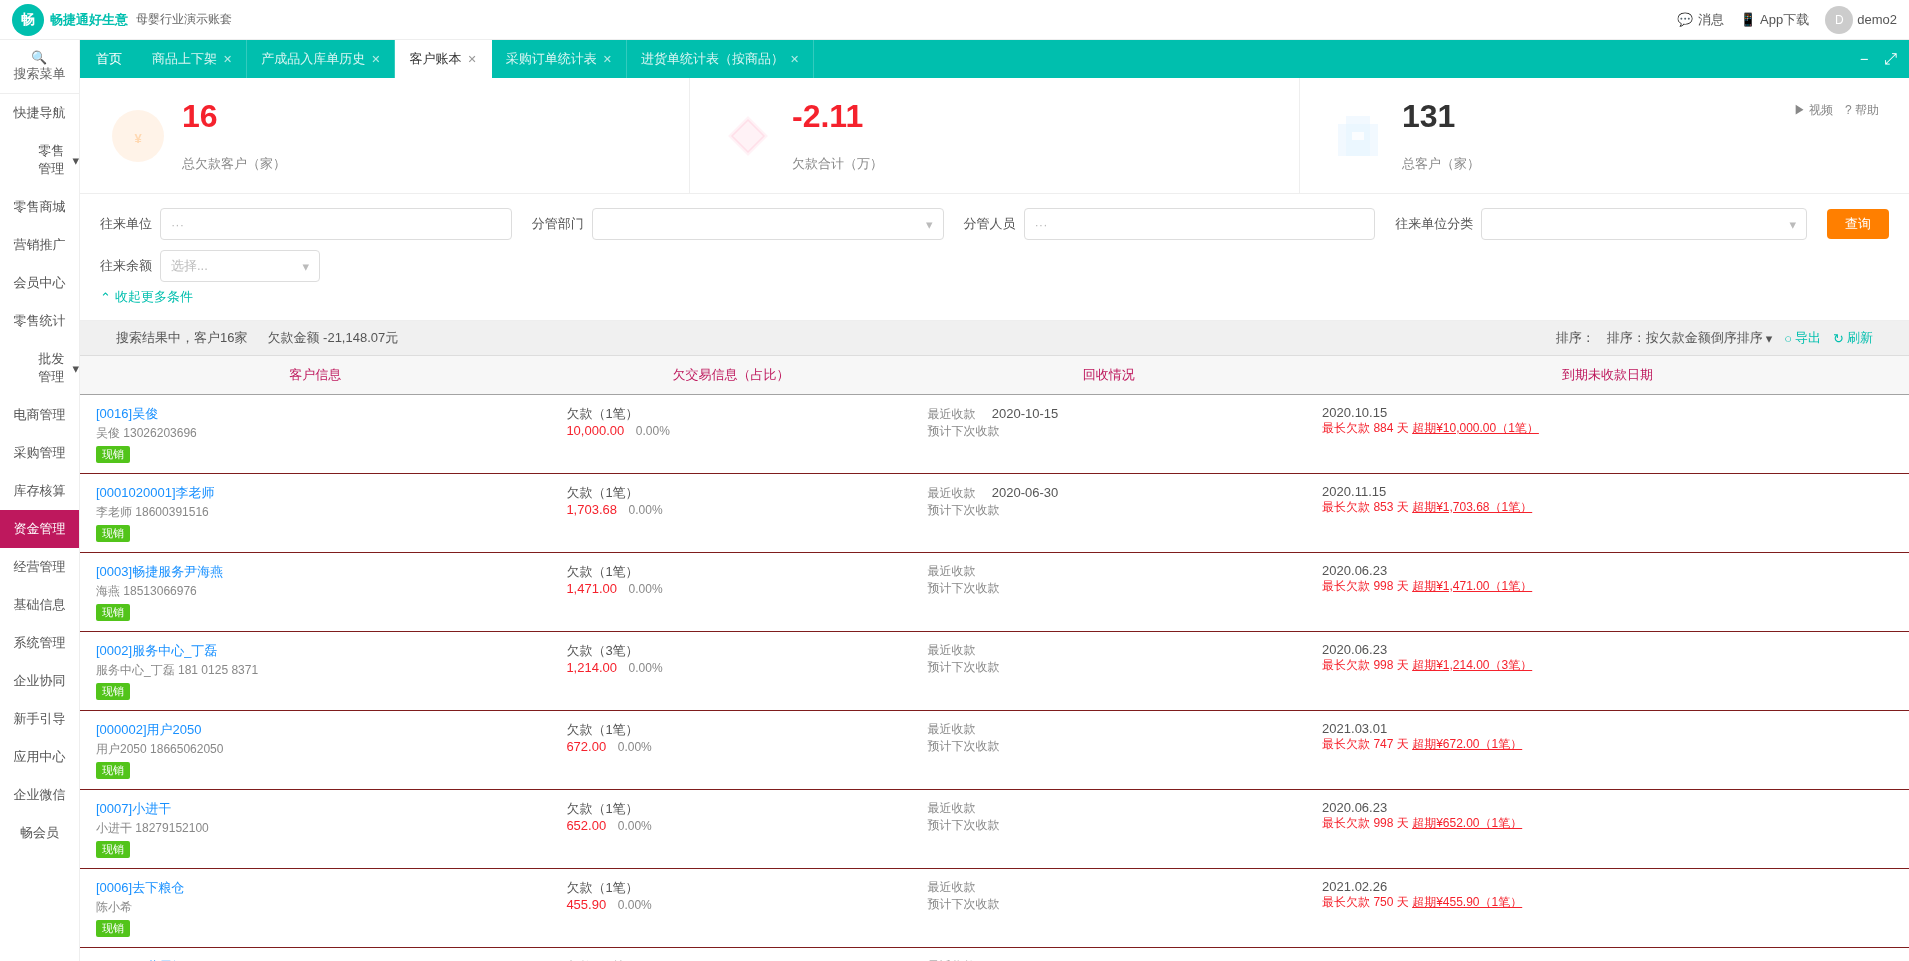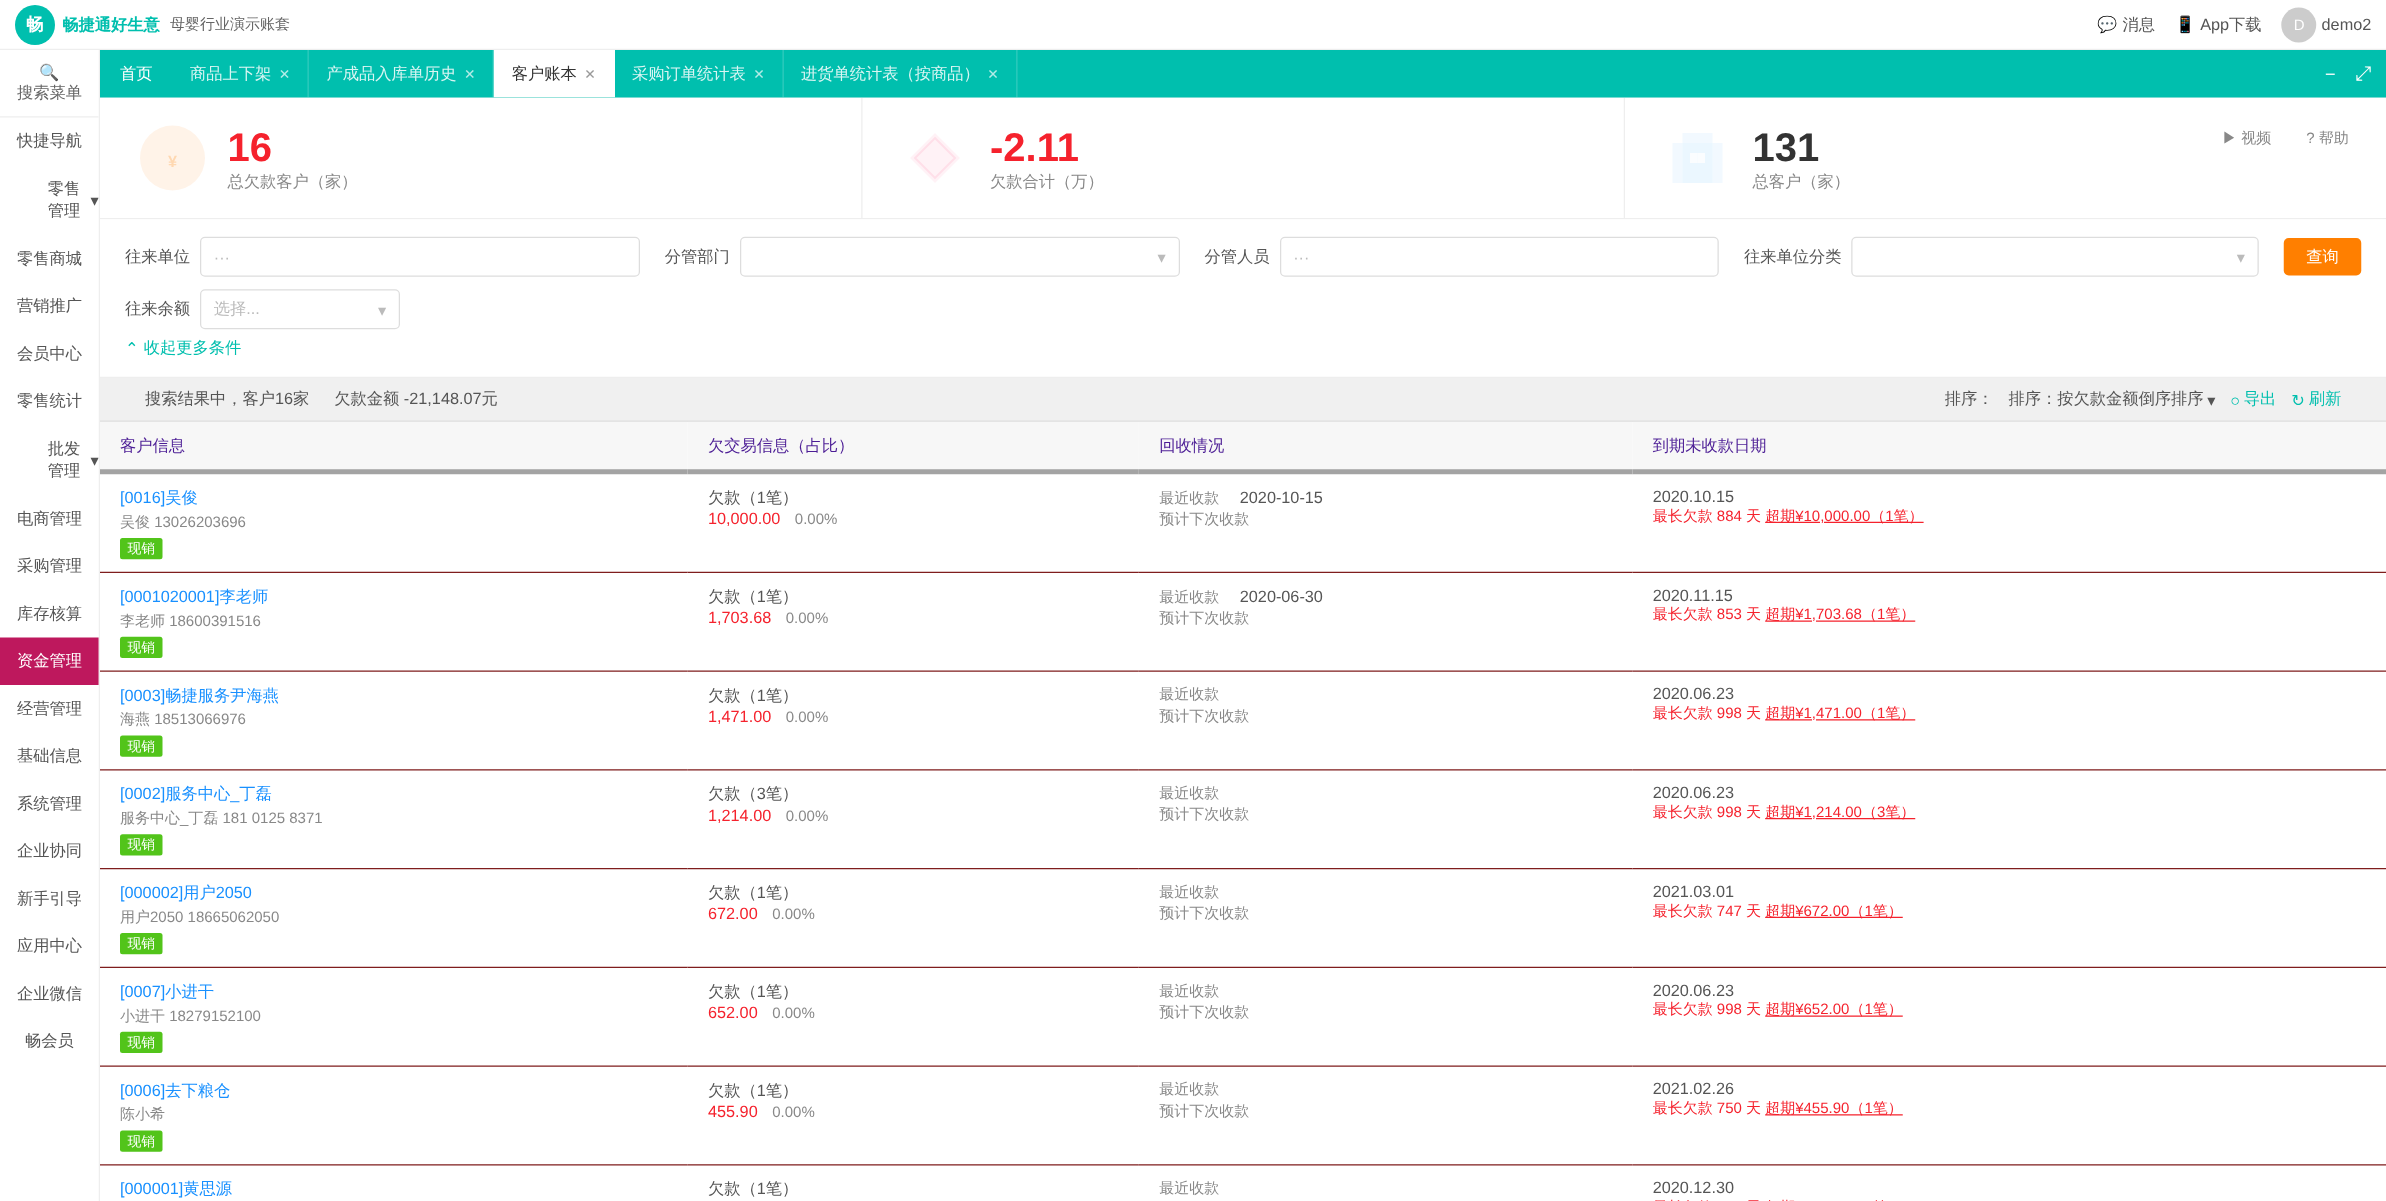--- a/index.html
+++ b/index.html
@@ -44,22 +44,22 @@
     
     .summary-cards { background: #fff; display: flex; align-items: stretch; border-bottom: 1px solid #eee; margin-bottom: 0; flex-shrink: 0; }
     .summary-card { flex: 1; display: flex; align-items: center; gap: 16px; padding: 20px 30px; border-right: 1px solid #eee; }
     .summary-card:last-child { border-right: none; }
     .card-icon { width: 56px; height: 56px; flex-shrink: 0; opacity: 0.3; }
     .card-body { display: flex; flex-direction: column; }
     .card-value { font-size: 32px; font-weight: bold; }
     .card-value.red { color: #f5222d; }
     .card-value.dark { color: #333; }
     .card-value.negative { color: #f5222d; }
-    .card-label { color: #888; font-size: 13px; margin-top: 0; }
-    .card-corner { margin-left: auto; display: flex; align-items: center; gap: 28px; font-size: 12px; color: #888; align-self: flex-start; margin-top: 4px; text-align: right; }
+    .card-label { color: #888; font-size: 13px; margin-top: 20px; }
+    .card-corner { margin-left: auto; display: flex; align-items: center; gap: 12px; font-size: 12px; color: #888; align-self: flex-start; margin-top: 4px; text-align: right; }
 
     
     .filter-area { background: #fff; padding: 14px 20px; border-bottom: 1px solid #eee; }
     .filter-row { display: flex; align-items: center; gap: 20px; margin-bottom: 10px; flex-wrap: wrap; }
     .filter-item { display: flex; align-items: center; gap: 8px; flex: 1; min-width: 200px; }
     .filter-label { color: #555; font-size: 13px; white-space: nowrap; }
     .filter-input { flex: 1; border: 1px solid #ddd; border-radius: 4px; padding: 5px 10px; font-size: 13px; color: #333; cursor: pointer; display: flex; align-items: center; justify-content: space-between; background: #fff; min-height: 32px; }
     .filter-input .dots { color: #bbb; }
     .filter-select { flex: 1; border: 1px solid #ddd; border-radius: 4px; padding: 5px 10px; font-size: 13px; color: #333; background: #fff; display: flex; align-items: center; justify-content: space-between; min-height: 32px; cursor: pointer; }
     .filter-select span.arrow { color: #bbb; }
@@ -69,21 +69,21 @@
 
     
     .results-bar { background: #f0f0f0; padding: 8px 36px; display: flex; align-items: center; justify-content: space-between; font-size: 13px; color: #555; border-bottom: 1px solid #ddd; }
     .results-left { display: flex; gap: 20px; }
     .results-right { display: flex; align-items: center; gap: 12px; color: #666; font-size: 12px; }
     .results-right .sort-select { color: #555; cursor: pointer; display: flex; align-items: center; gap: 3px; }
     .results-right .action-btn { color: #00bfae; cursor: pointer; display: flex; align-items: center; gap: 3px; }
 
     
     .data-table { width: 100%; border-collapse: collapse; background: #fff; }
-    .data-table th { background: #f7f7f7; padding: 10px 16px; text-align: left; font-size: 13px; color: #4c1d95; font-weight: normal; border-bottom: 4px solid #a3a3a3; }
+    .data-table th { background: #f7f7f7; padding: 10px 16px; text-align: center; font-size: 13px; color: #be185d; font-weight: normal; border-bottom: 1px solid #a3a3a3; }
     .data-table td { padding: 10px 16px; border-bottom: 1px solid #7f1d1d; vertical-align: top; font-size: 13px; }
 
     .customer-name { color: #1890ff; cursor: pointer; font-size: 13px; }
     .customer-sub { color: #888; font-size: 12px; margin-top: 2px; }
     .tag { display: inline-block; background: #52c41a; color: #fff; font-size: 11px; padding: 1px 6px; border-radius: 2px; margin-top: 4px; }
 
     .debt-amount { color: #f5222d; font-size: 13px; }
     .debt-label { color: #555; font-size: 13px; }
     .debt-pct { color: #888; font-size: 12px; margin-left: 8px; }
 

